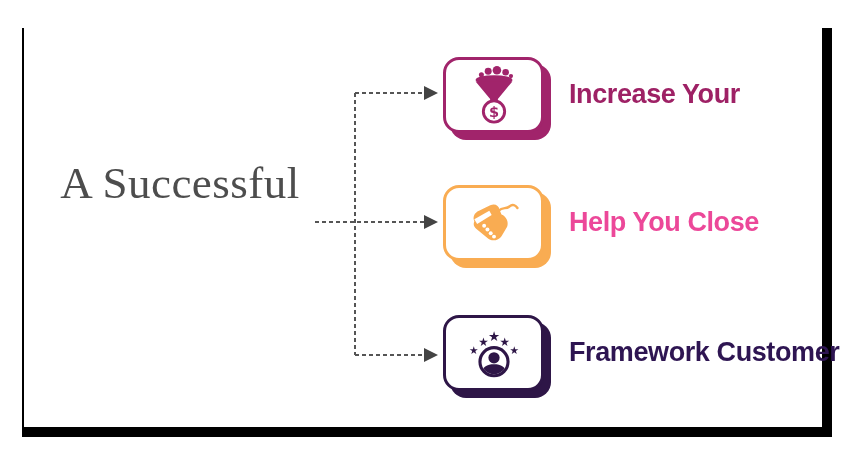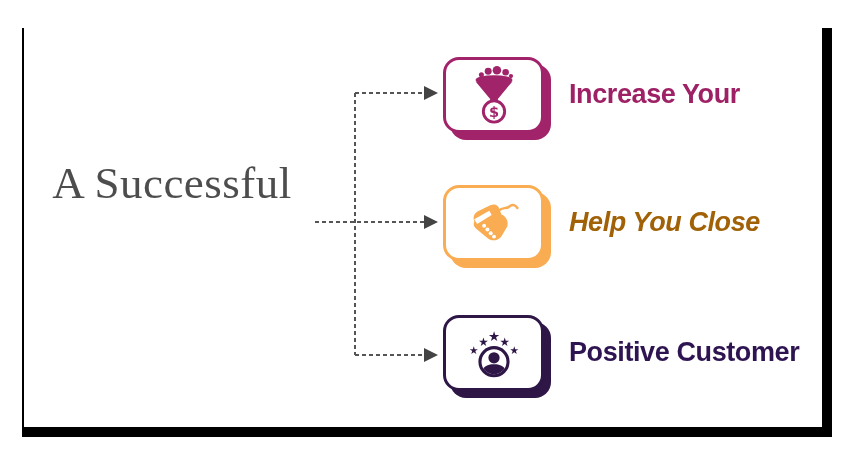--- a/index.html
+++ b/index.html
@@ -20,21 +20,21 @@
     height: 409px;
     box-sizing: border-box;
     border-left: 2px solid #000;
     border-right: 10px solid #000;
     border-bottom: 10px solid #000;
     border-top: none;
     background: transparent;
   }
   .title {
     position: absolute;
-    left: 20px;
+    left: 28px;
     top: 158px;
     width: 304px;
     text-align: center;
     font-family: "Liberation Serif", "DejaVu Serif", serif;
     font-size: 45px;
     line-height: 1.14;
     letter-spacing: 0.5px;
     color: #4d4d4d;
   }
   .connectors { position: absolute; left: 0; top: 0; pointer-events: none; }
@@ -118,21 +118,21 @@
         <path d="M11 30 C9 26 11 21 16 19 L28 13 C33 11 37 13 38 18 L40 23
                  C45 25 48 31 46 36 L40 46 C37 51 29 52 25 48 L13 38 C10 35 10 33 11 30 Z"></path>
         <path d="M11 28 L27 19 L29.5 23.5 L14 33 Z" fill="#ffffff"></path>
         <path d="M37 19 C41 14 45 18 49 14 C51.5 11.5 55 13 57 16" fill="none" stroke="currentColor" stroke-width="2.6" stroke-linecap="round"></path>
         <circle cx="21.5" cy="35" r="2.1" fill="#ffffff"></circle>
         <circle cx="25" cy="39" r="2.1" fill="#ffffff"></circle>
         <circle cx="28.5" cy="43" r="2.1" fill="#ffffff"></circle>
         <circle cx="32" cy="46.5" r="2.1" fill="#ffffff"></circle>
       </svg>
     </div>
-    <div class="label" style="color: #a16207; font-style: italic;">
+    <div class="label" style="color: #ec4899;">
       <span>Help You Close</span>
     </div>
   </div>
 
   <div class="item" style="top:315px">
     <div class="card" style="--card: #2e1647;">
       <svg width="62" height="62" viewBox="0 0 64 64" fill="currentColor">
         <defs>
           <clipPath id="avatar-clip">
               <circle cx="32" cy="41" r="13"></circle>
@@ -142,17 +142,17 @@
         <text x="21" y="25" text-anchor="middle" font-family="DejaVu Sans, sans-serif" font-size="12">★</text>
         <text x="32" y="20" text-anchor="middle" font-family="DejaVu Sans, sans-serif" font-size="14">★</text>
         <text x="43" y="25" text-anchor="middle" font-family="DejaVu Sans, sans-serif" font-size="12">★</text>
         <text x="53" y="33" text-anchor="middle" font-family="DejaVu Sans, sans-serif" font-size="11">★</text>
         <circle cx="32" cy="41" r="14.5" fill="#ffffff" stroke="currentColor" stroke-width="3.2"></circle>
         <circle cx="32" cy="37" r="5.8"></circle>
         <path d="M19 56 C19 46 24.5 43.5 32 43.5 C39.5 43.5 45 46 45 56 Z" clip-path="url(#avatar-clip)"></path>
       </svg>
     </div>
     <div class="label" style="color: rgb(46, 21, 82);">
-      <span>Positive Customer</span>
+      <span>Framework Customer</span>
     </div>
   </div>
 
 </div>
 
 </body></html>

